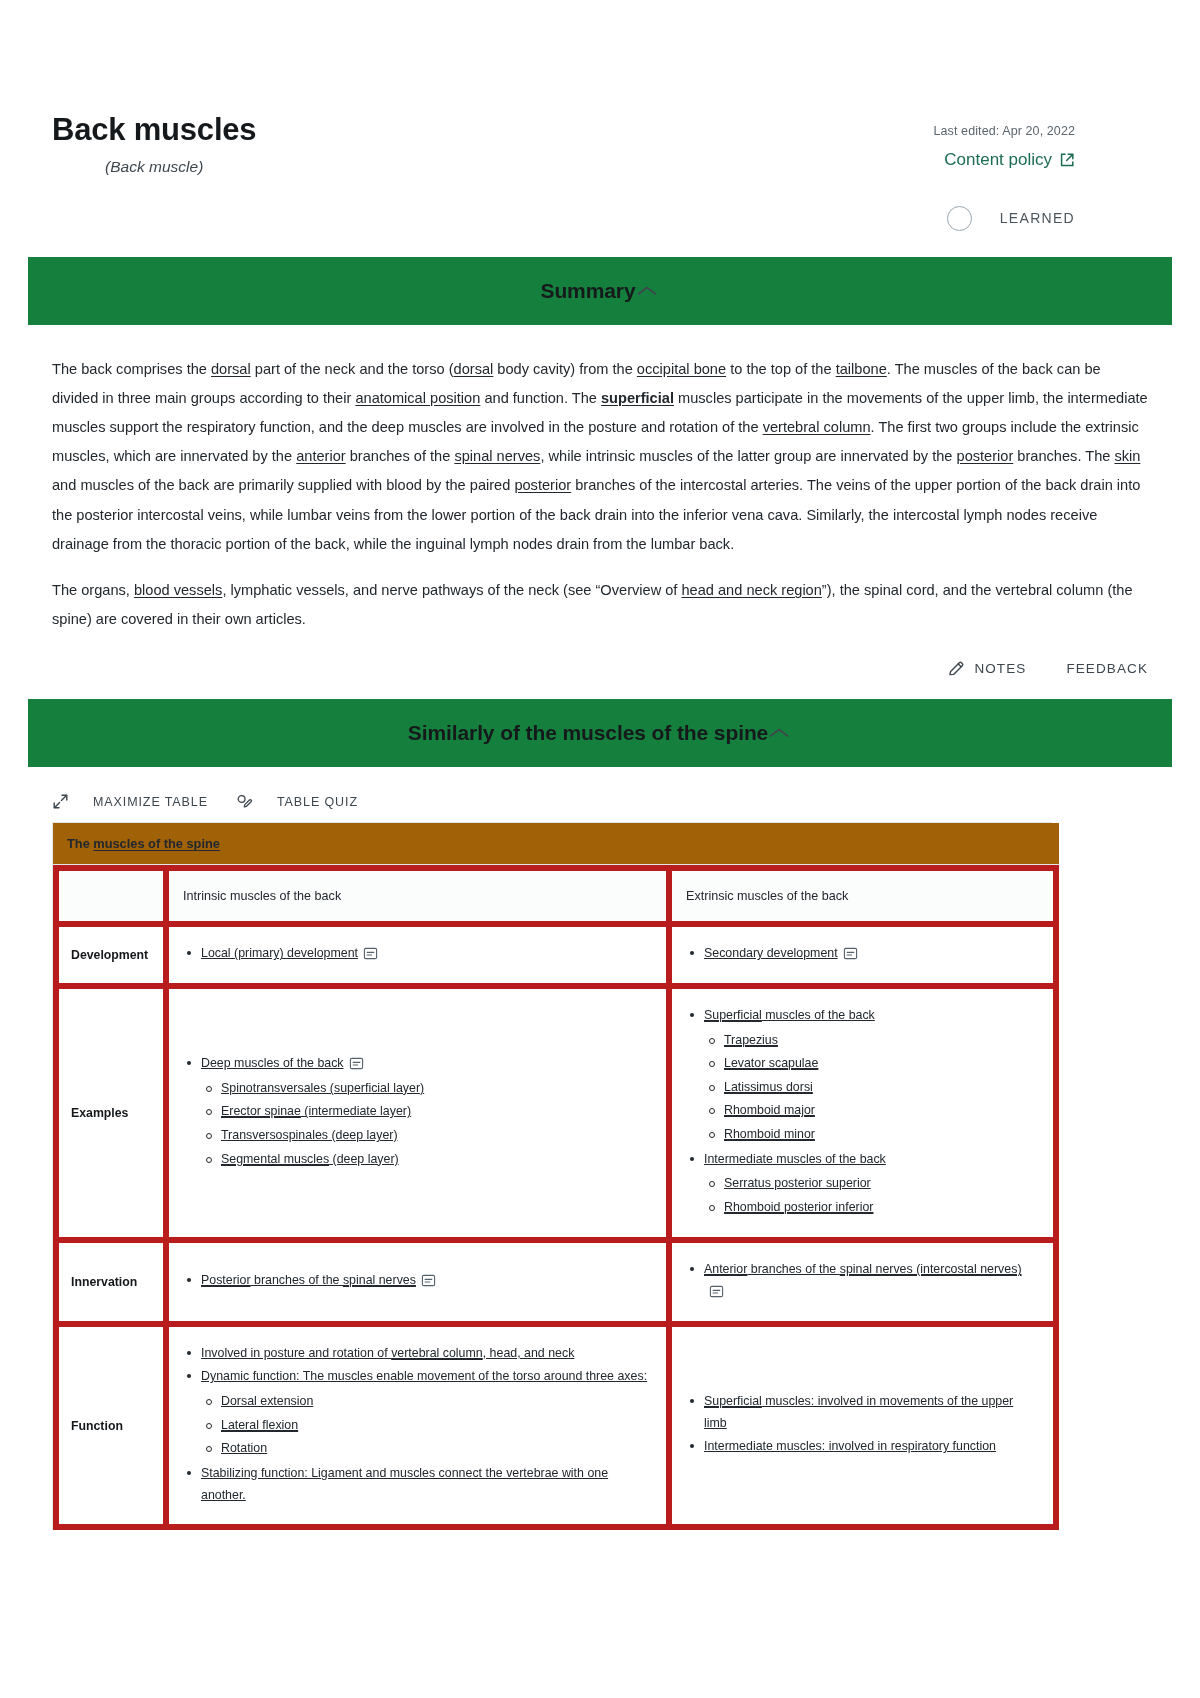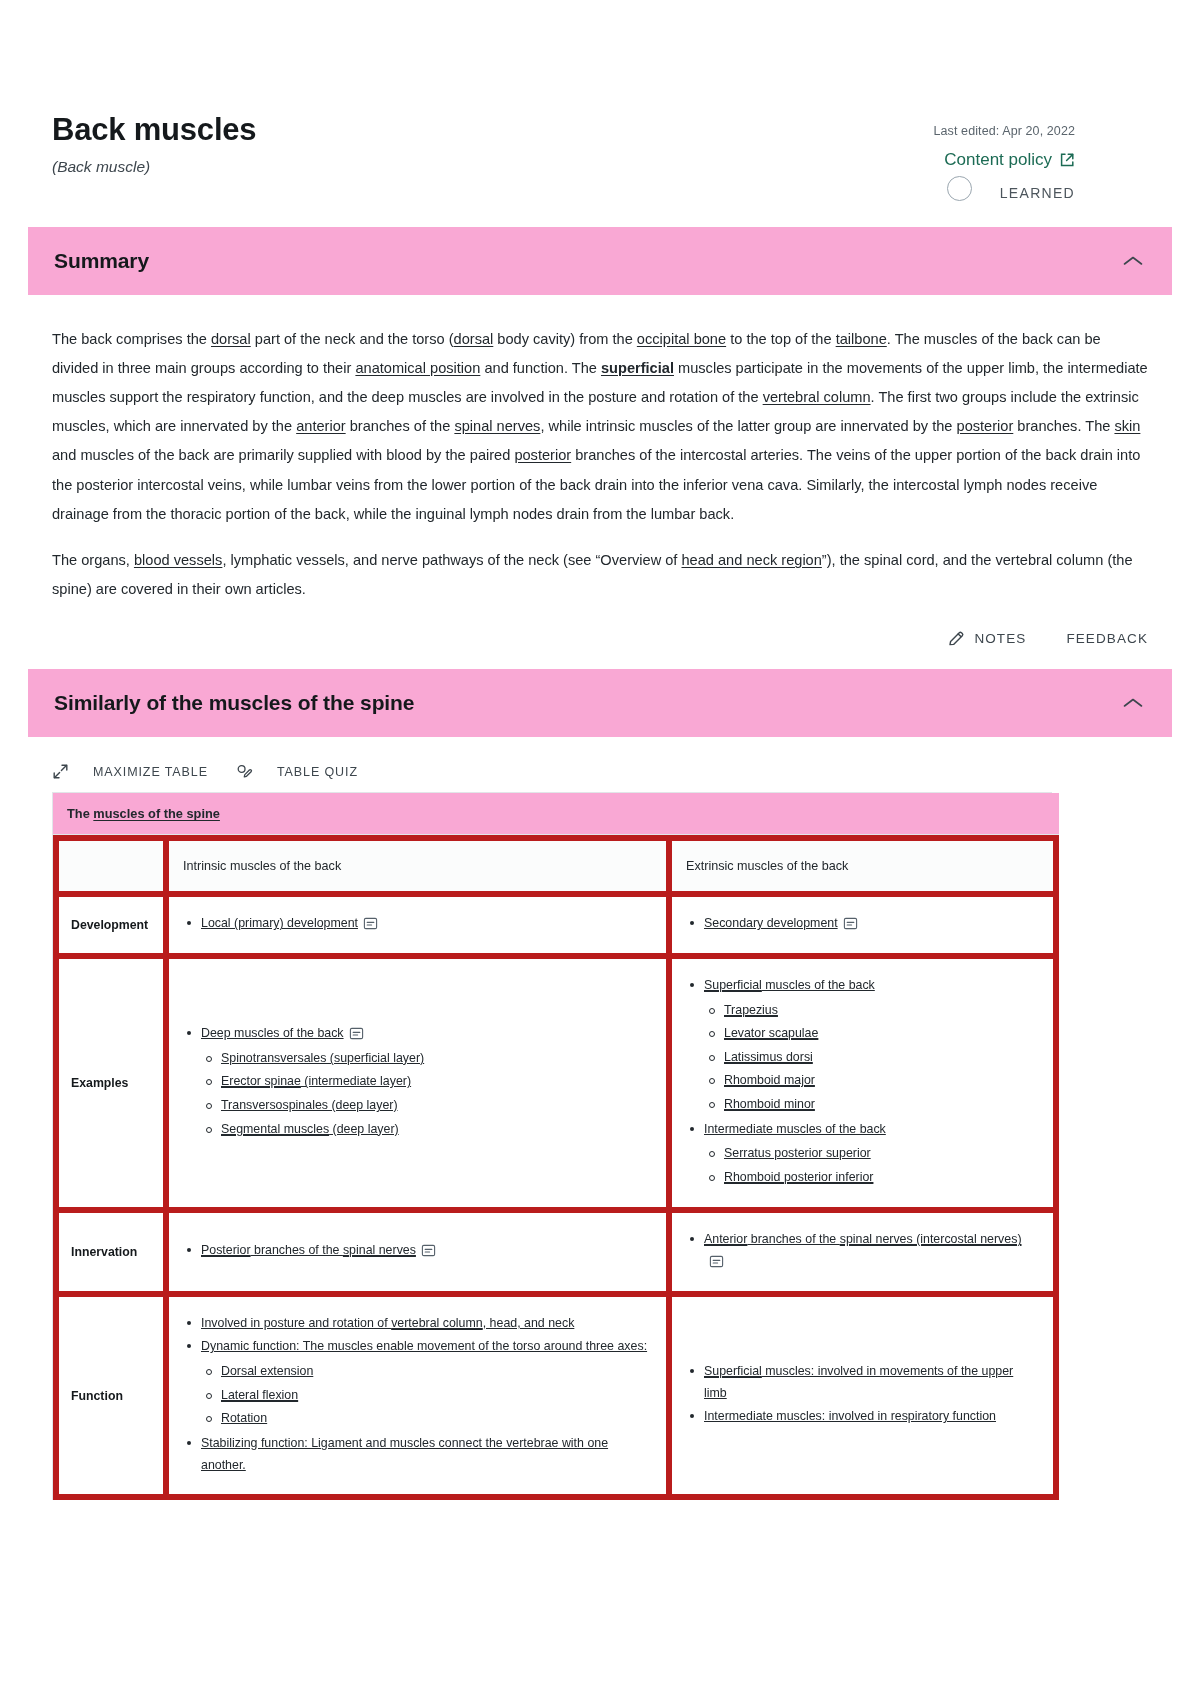--- a/index.html
+++ b/index.html
@@ -22,21 +22,21 @@
   
   .article-header {
     padding: 110px 125px 0 52px;
     position: relative;
   }
   .header-flex {
     display: flex;
     justify-content: space-between;
     align-items: flex-start;
   }
-  .title-block { padding-top: 2px; }
+  .title-block { padding-top: 2px; text-align: center; }
   .page-title {
     font-size: 31px;
     font-weight: bold;
     letter-spacing: -0.2px;
     color: #15191c;
     line-height: 1.15;
   }
   .page-subtitle {
     font-size: 15.5px;
     font-style: italic;
@@ -60,44 +60,45 @@
     align-items: center;
     gap: 7px;
     cursor: pointer;
   }
   .ext-icon { display: inline-block; width: 16px; height: 16px; }
   .ext-icon svg { display: block; }
 
   .learned-row {
     display: flex;
     justify-content: flex-end;
-    align-items: flex-end;
+    align-items: center;
     gap: 28px;
+    margin-top: 30px;
     padding-right: 0;
   }
   .learned-circle {
     width: 25px; height: 25px;
     border: 1.6px solid #9aa6af;
     border-radius: 50%;
     cursor: pointer;
   }
   .learned-label {
     font-size: 14px;
     letter-spacing: 1.3px;
     color: #4c555c;
     font-weight: 500;
   }
 
   
   .section-band {
-    background: #f9a8d4;
+    background: #15803d;
     margin: 26px 28px 0 28px;
     padding: 22px 28px 22px 26px;
     display: flex;
-    justify-content: space-between;
+    justify-content: center;
     align-items: center;
     cursor: pointer;
   }
   .section-band.second { margin-top: 22px; }
   .section-title {
     font-size: 21px;
     font-weight: bold;
     color: #15191c;
     letter-spacing: -0.1px;
   }
@@ -174,21 +175,21 @@
     border-bottom: none;
   }
   table.spine {
     width: 100%;
     border-collapse: collapse;
     table-layout: fixed;
   }
   table.spine caption {
     caption-side: top;
     text-align: left;
-    background: #f9a8d4;
+    background: #a16207;
     font-size: 12.8px;
     font-weight: bold;
     color: #22282d;
     padding: 13px 14px;
     border-bottom: 1px solid #e2e6e9;
   }
   table.spine caption .lnk { font-weight: bold; }
   table.spine col.c1 { width: 110px; }
   table.spine col.c2 { width: 503px; }
   table.spine col.c3 { width: 387px; }

